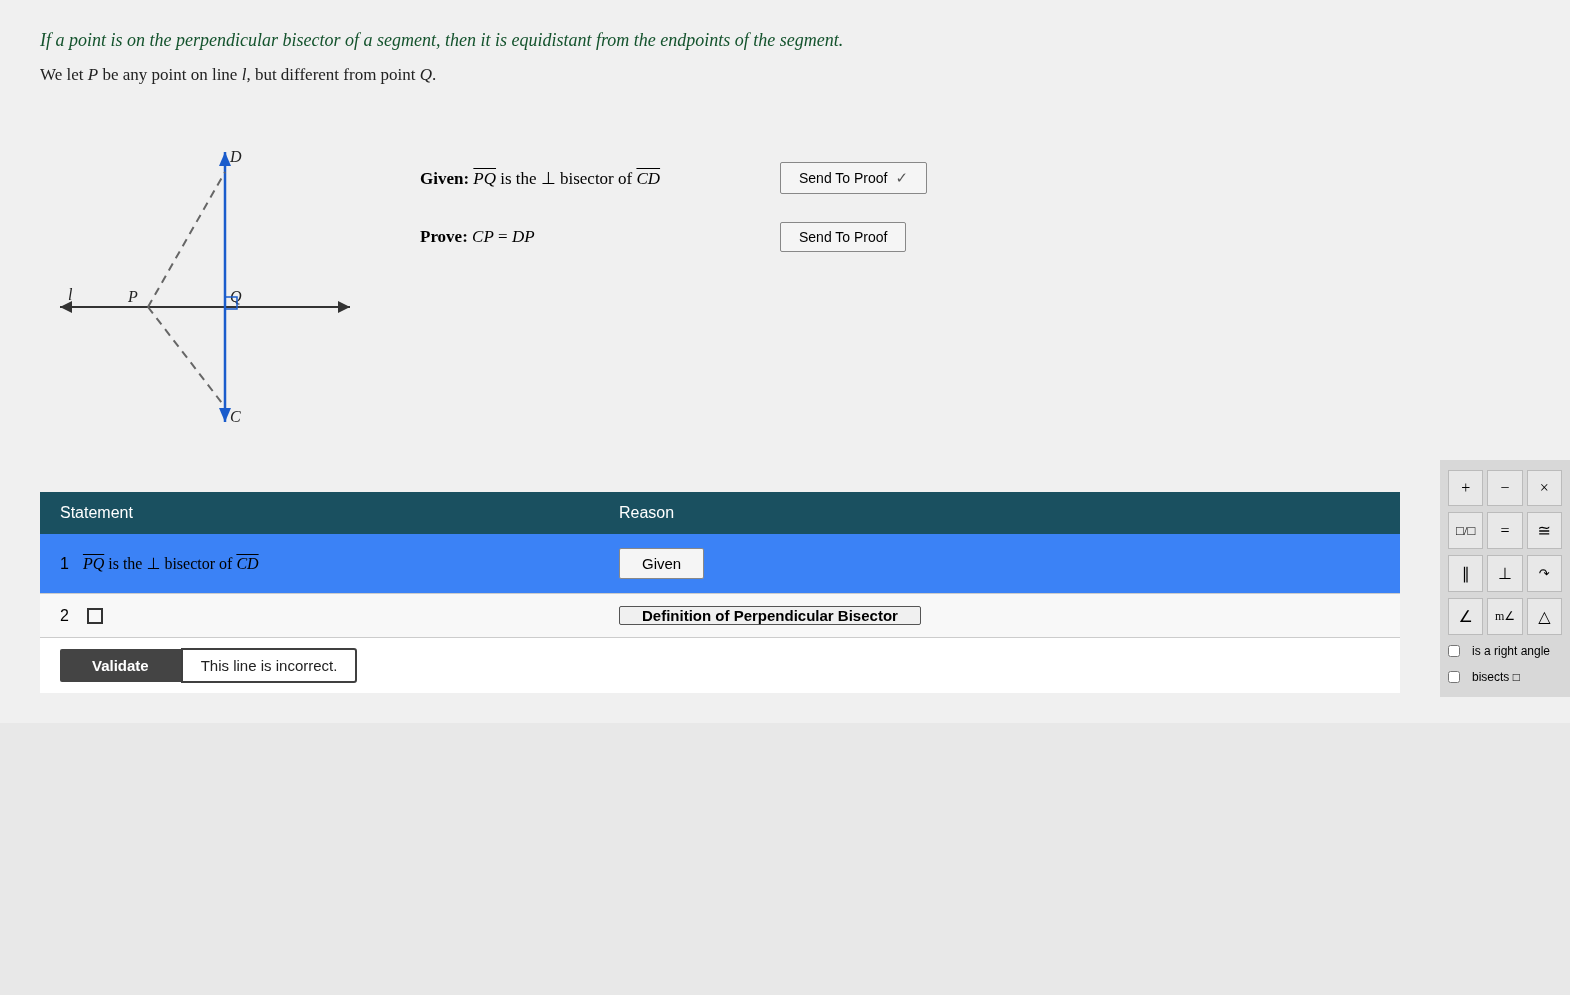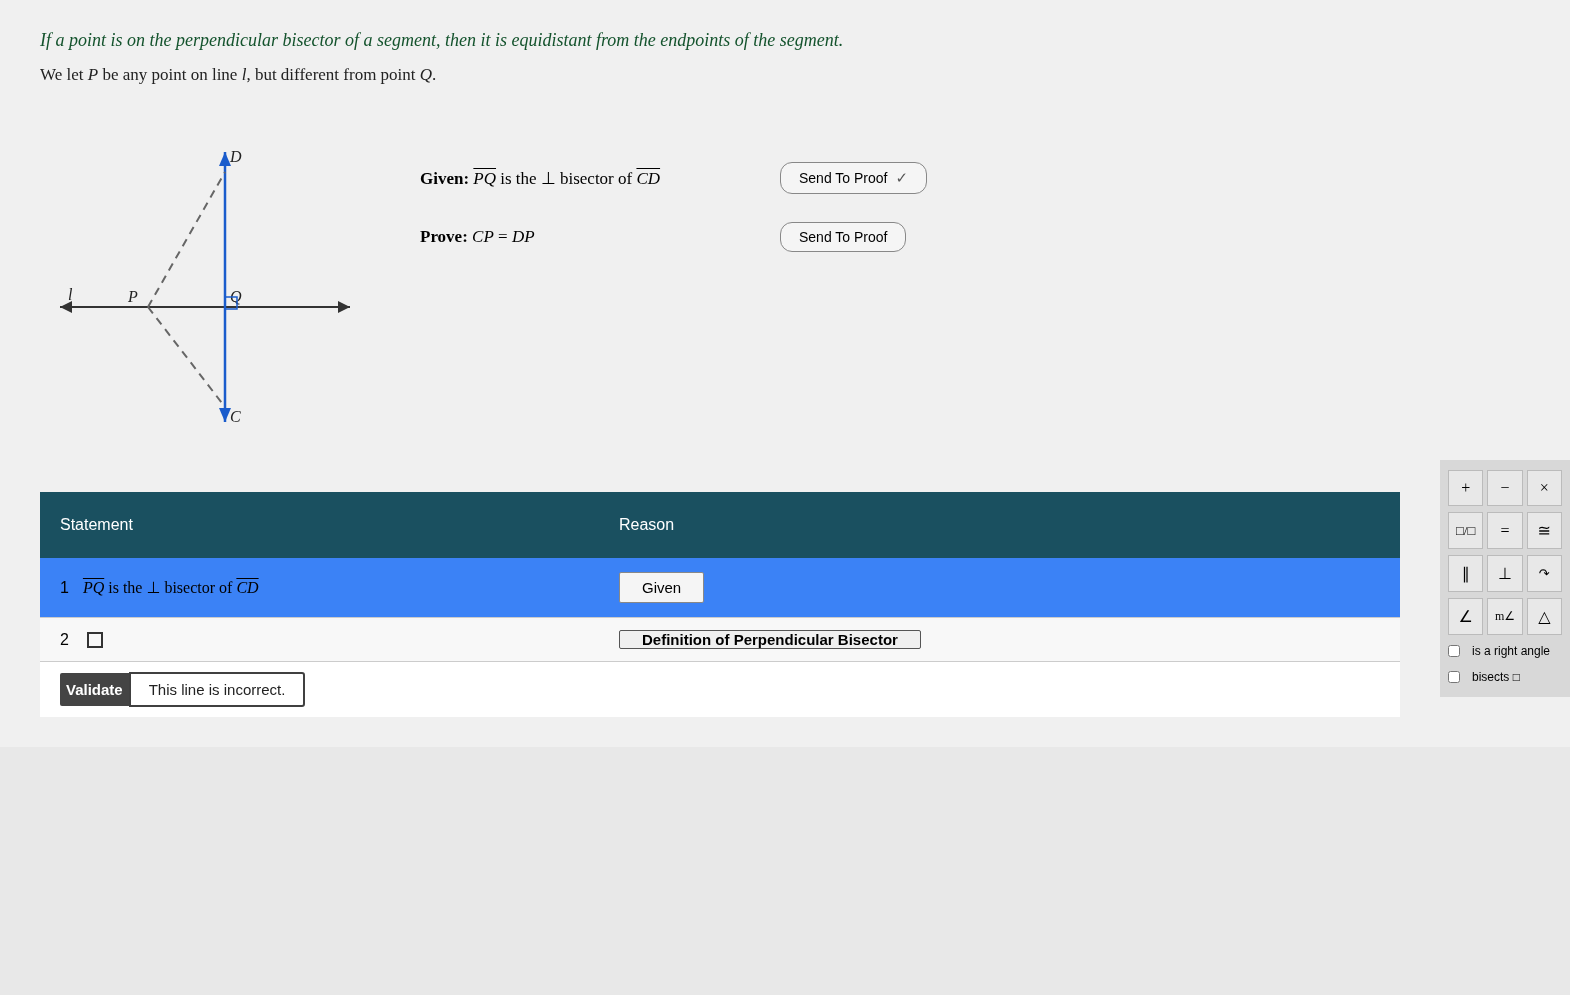--- a/index.html
+++ b/index.html
@@ -72,21 +72,21 @@
     .send-to-proof-btn {
       border: 1.5px solid #888;
       background: #f5f5f5;
       padding: 6px 18px;
       font-size: 14px;
       font-family: Arial, sans-serif;
       cursor: pointer;
       display: flex;
       align-items: center;
       gap: 8px;
-      border-radius: 12px;
+      border-radius: 2px;
       white-space: nowrap;
     }
 
     .send-to-proof-btn .checkmark {
       color: #555;
       font-size: 15px;
     }
 
     
     .proof-section {
@@ -101,21 +101,21 @@
 
     .proof-header {
       background: #1a5060;
       color: white;
       font-family: Arial, sans-serif;
       font-size: 16px;
       font-weight: normal;
     }
 
     .proof-header th {
-      padding: 24px 20px;
+      padding: 12px 20px;
       text-align: left;
       font-weight: 500;
     }
 
     .proof-row td {
       padding: 14px 20px;
       background: #3b82f6;
       border-bottom: 1px solid #ccc;
       font-size: 16px;
       vertical-align: middle;
@@ -162,21 +162,21 @@
       gap: 0;
       margin-top: 0;
       padding: 10px 20px 10px 20px;
       background: #ffffff;
     }
 
     .validate-btn {
       background: #444;
       color: white;
       border: none;
-      padding: 8px 6px;
+      padding: 8px 32px;
       font-size: 15px;
       font-family: Arial, sans-serif;
       cursor: pointer;
       font-weight: 600;
       border-radius: 2px 0 0 2px;
     }
 
     .error-message {
       border: 2px solid #404040;
       color: #222;

